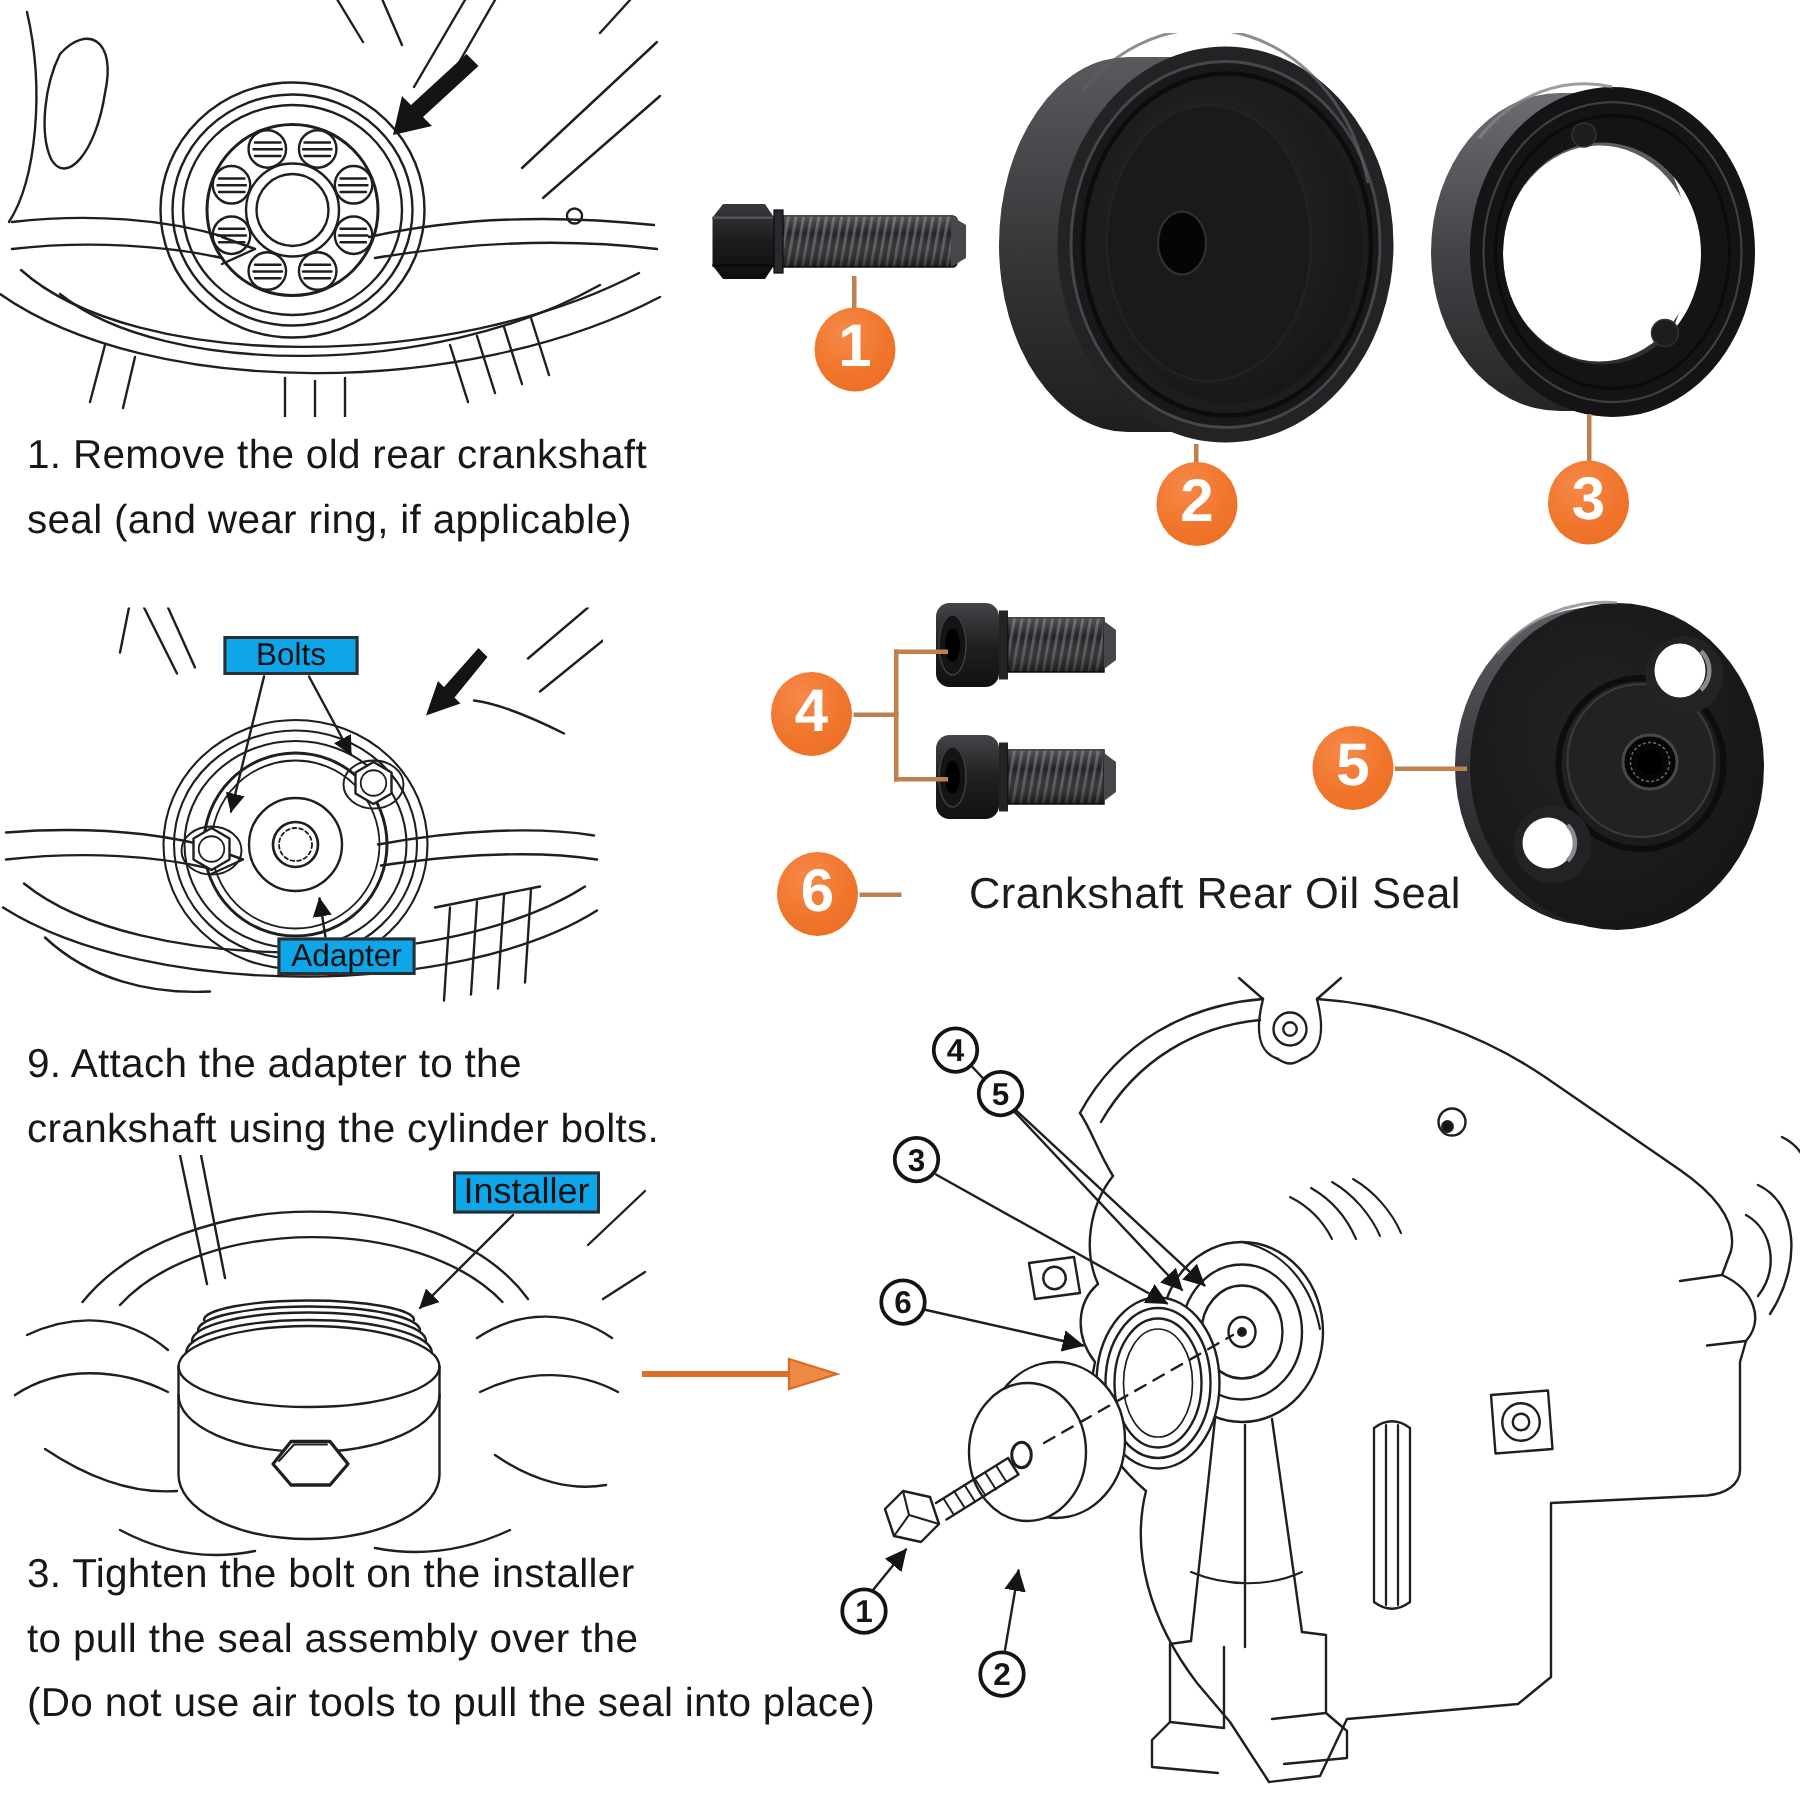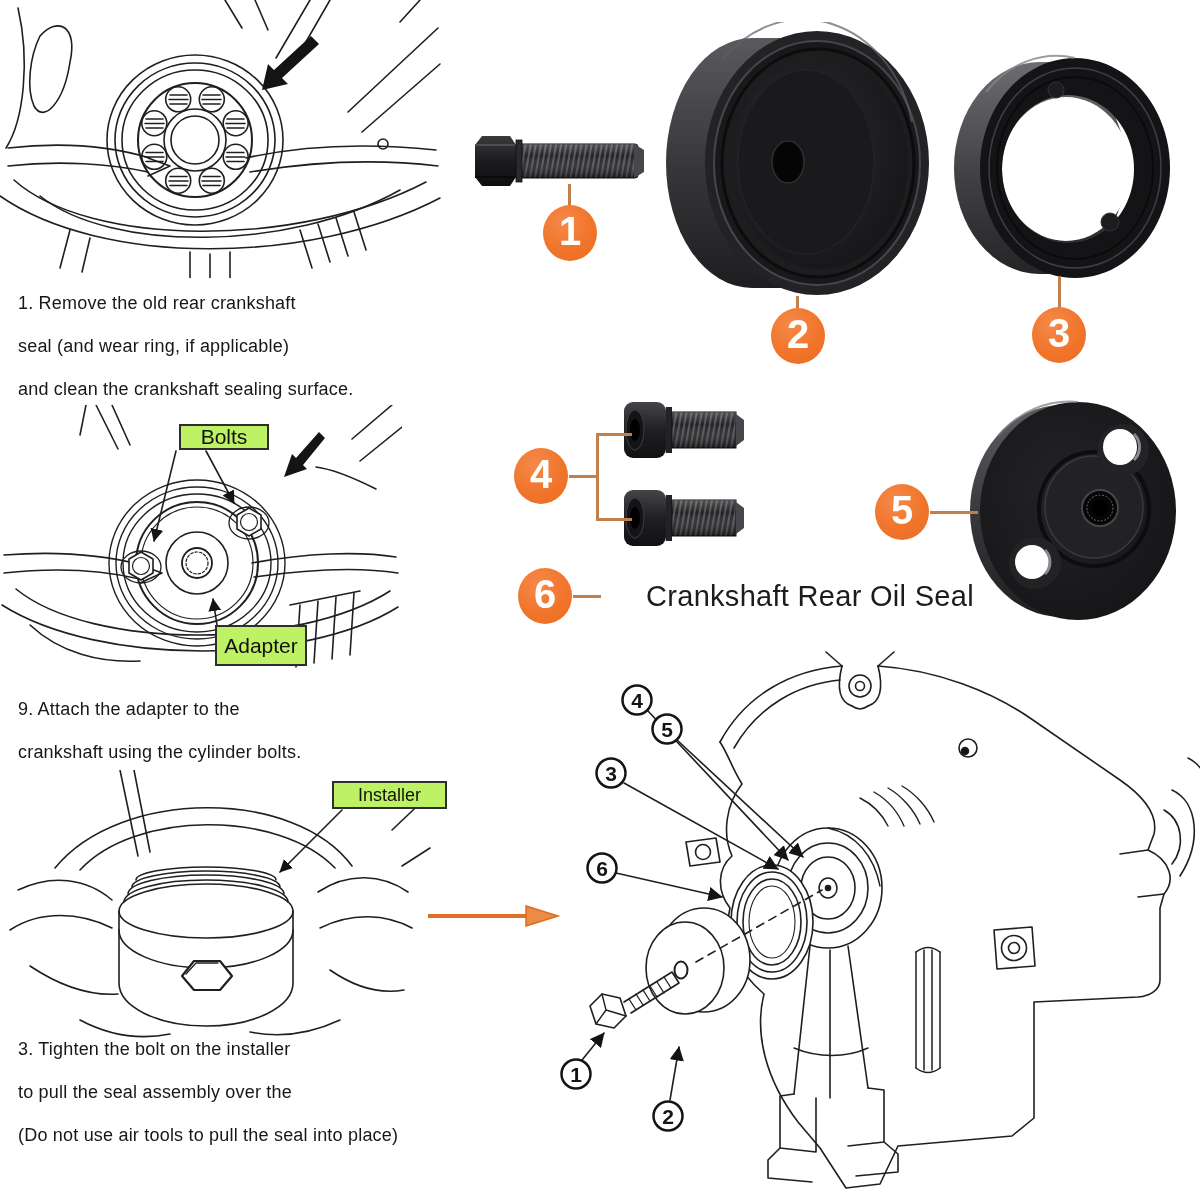--- a/index.html
+++ b/index.html
@@ -2,33 +2,33 @@
 <html><head>
 <meta charset="utf-8">
 <style>
   html,body{margin:0;padding:0;}
   body{
     width:1200px;height:1200px;position:relative;overflow:hidden;
     background:#ffffff;color:#171717;
     font-family:"Liberation Sans","DejaVu Sans",sans-serif;
   }
   .abs{position:absolute;}
-  .step{font-size:18px;line-height:43px;color:#171717;letter-spacing:.2px;white-space:nowrap;}
+  .step{font-size:27px;line-height:43px;color:#171717;letter-spacing:.2px;white-space:nowrap;}
   .badge{
     width:54px;height:56px;border-radius:50%;
     background:radial-gradient(circle at 38% 30%, #f6894a 0%, #f0752b 55%, #e96d22 100%);
     color:#ffffff;font-size:40px;font-weight:700;
     display:flex;align-items:center;justify-content:center;
     box-sizing:border-box;padding-bottom:3px;
   }
   .conn{background:#C0804E;}
   .lblbox{
-    background:#bef264;border:2px solid #2e2e2e;box-sizing:border-box;
+    background:#0ea5e9;border:2px solid #2e2e2e;box-sizing:border-box;
     display:flex;align-items:center;justify-content:center;
-    font-size:21px;color:#101010;white-space:nowrap;margin-left:30px;
+    font-size:21px;color:#101010;white-space:nowrap;
   }
   .sealtext{font-size:29px;color:#1c1c1c;letter-spacing:.3px;white-space:nowrap;margin-left:38px;}
   svg{display:block;}
   .lineart{stroke:#1f1f1f;fill:none;stroke-width:1.6;stroke-linecap:round;stroke-linejoin:round;}
 </style>
 </head>
 <body>
 
 <svg class="abs" style="left:0;top:0" width="442" height="278" viewBox="0 0 442 278">
   <g class="lineart">
@@ -101,21 +101,20 @@
         <circle cx="178.2" cy="99.3" r="12.5"></circle>
         <path d="M170,95 h17 M169,99.5 h19 M170,104 h17"></path>
       </g>
   </g>
   <polygon points="311,36 319,44 282,78 288,84 262,90 268,64 274,70" fill="#141414"></polygon>
 </svg>
 
 <div class="abs step" style="left:18px;top:282px">
   <div>1. Remove the old rear crankshaft</div>
   <div>seal (and wear ring, if applicable)</div>
-  <div>and clean the crankshaft sealing surface.</div>
 </div>
 
 <svg class="abs" style="left:468px;top:120px" width="182" height="80" viewBox="0 0 182 80">
   <defs>
     <pattern id="thr1" width="5" height="60" patternUnits="userSpaceOnUse" patternTransform="rotate(10)">
       <rect width="5" height="60" fill="#242426"></rect>
         <rect width="2" height="60" fill="#55555a"></rect>
     </pattern>
     <linearGradient id="shade1" x1="0" y1="0" x2="0" y2="1">
       <stop offset="0" stop-color="#ffffff" stop-opacity="0.22"></stop>
@@ -234,21 +233,21 @@
     <circle cx="249" cy="117" r="8.5" stroke-width="1.2"></circle>
   </g>
   <g class="lineart" stroke-width="1.5">
     <path d="M176,46 L154,136" marker-end="url(#ah2)"></path>
     <path d="M206,46 L234,98" marker-end="url(#ah2)"></path>
     <path d="M217,220 L213,194" marker-end="url(#ah2)"></path>
   </g>
   <polygon points="319,27 325,33 303,60 307,64 284,72 292,49 296,53" fill="#141414"></polygon>
 </svg>
 <div class="abs lblbox" style="left:149px;top:424px;width:90px;height:26px">Bolts</div>
-<div class="abs lblbox" style="left:185px;top:625px;width:92px;height:41px">Adapter</div>
+<div class="abs lblbox" style="left:185px;top:625px;width:92px;height:25px">Adapter</div>
 
 <div class="abs step" style="left:18px;top:688px">
   <div>9. Attach the adapter to the</div>
   <div>crankshaft using the cylinder bolts.</div>
 </div>
 
 <svg class="abs" style="left:622px;top:398px" width="130" height="66" viewBox="0 0 130 66">
   <defs>
     <pattern id="thr2" width="5" height="44" patternUnits="userSpaceOnUse" patternTransform="rotate(10)">
       <rect width="5" height="44" fill="#232325"></rect>
@@ -350,21 +349,21 @@
   </g>
   <g class="lineart" stroke-width="3">
     <ellipse cx="206" cy="141" rx="87" ry="27"></ellipse>
     <path d="M119,141 L119,213 A87 43 0 1 0 293,213 L293,141"></path>
     <path d="M119,160 A87 38 0 0 0 293,160" stroke-width="1.6"></path>
     <polygon points="182,206 194,191 220,191 232,206 220,220 194,220" stroke-width="2.2" fill="#ffffff"></polygon>
     <path d="M186,204 L196,193 L218,193" stroke-width="1.3"></path>
   </g>
   <path class="lineart" d="M342,40 L280,102" stroke-width="1.5" marker-end="url(#ah3)"></path>
 </svg>
-<div class="abs lblbox" style="left:302px;top:781px;width:115px;height:28px;font-size:18px">Installer</div>
+<div class="abs lblbox" style="left:302px;top:781px;width:98px;height:28px;font-size:24px">Installer</div>
 
 <svg class="abs" style="left:424px;top:896px" width="142" height="40" viewBox="0 0 142 40">
   <line x1="4" y1="20" x2="102" y2="20" stroke="#DD6F26" stroke-width="4"></line>
   <polygon points="102,10 134,20 102,30" fill="#ED8A45" stroke="#D96C24" stroke-width="1.5"></polygon>
 </svg>
 
 <div class="abs step" style="left:18px;top:1028px">
   <div>3. Tighten the bolt on the installer</div>
   <div>to pull the seal assembly over the</div>
   <div>(Do not use air tools to pull the seal into place)</div>

